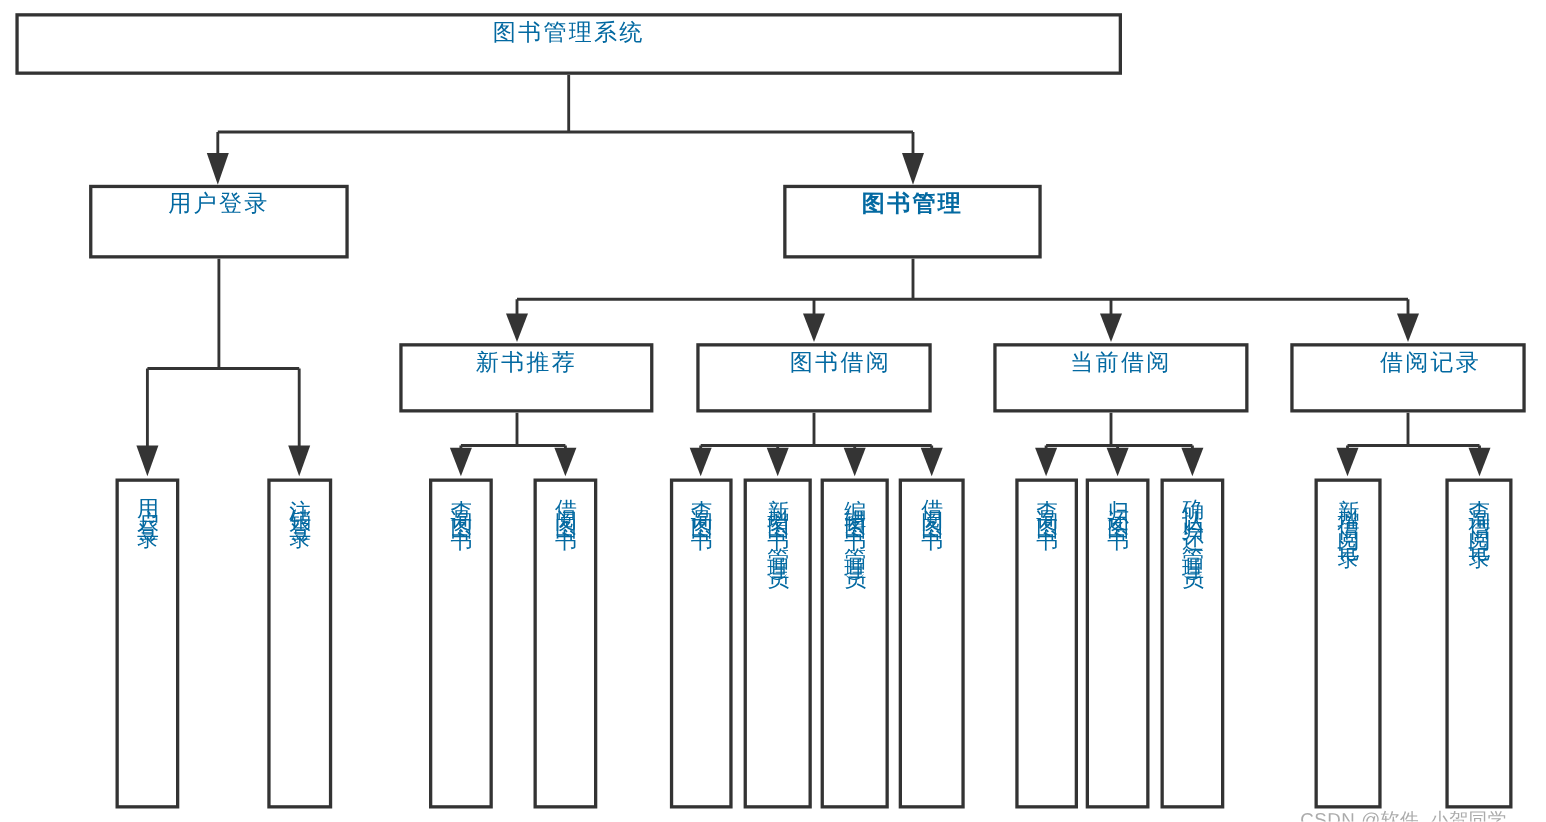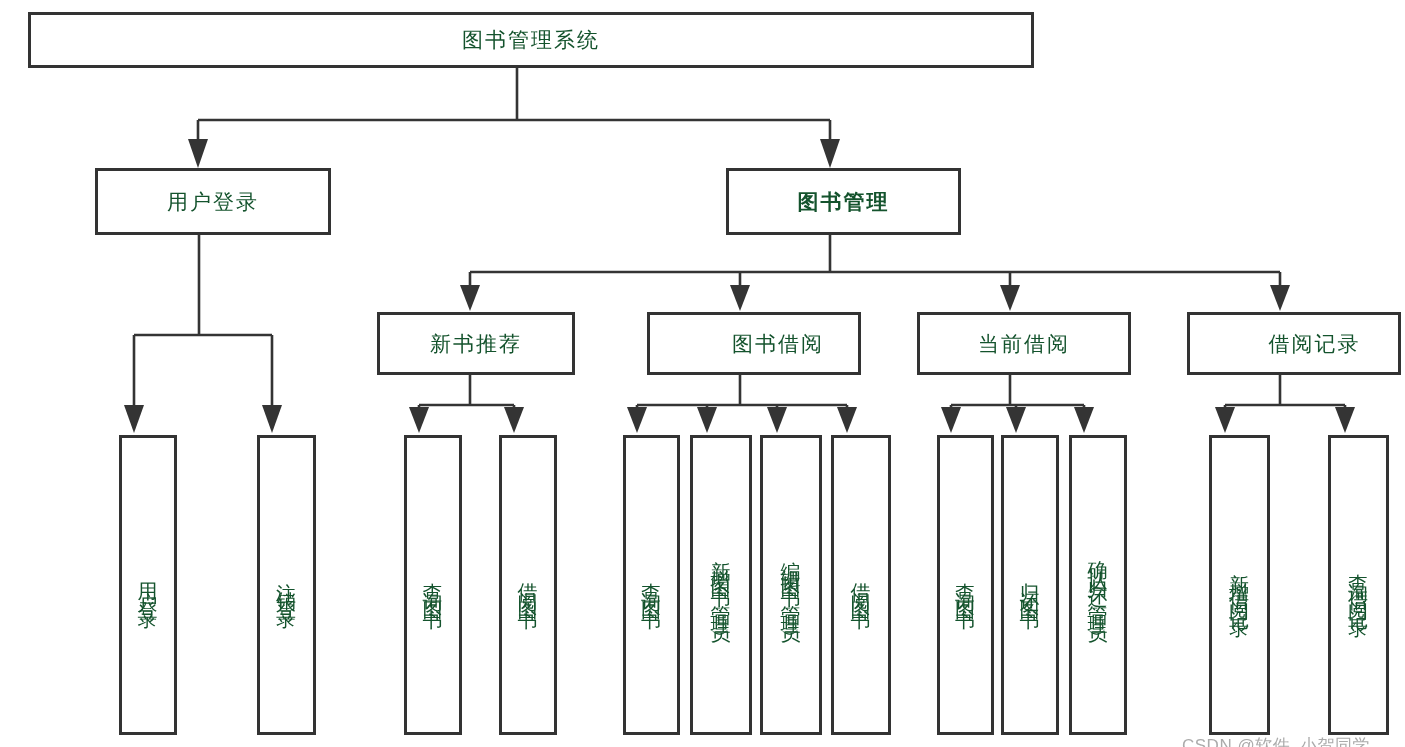--- a/index.html
+++ b/index.html
@@ -14,23 +14,22 @@
     position:absolute; left:0; top:0; width:1405px; height:747px;
     pointer-events:none;
   }
   svg.connectors path { stroke:#343434; stroke-width:2.6; fill:none; }
   svg.connectors polygon { fill:#343434; stroke:none; }
   .node {
     position:absolute;
     box-sizing:border-box;
     border:3px solid #333333;
     background:#ffffff;
-    display:flex; align-items:center; justify-content:center;
-    color:#14532d;
-    margin-left:14px;
+    display:flex; justify-content:center;
+    color:#0369a1;
   }
   .h-node span {
     font-size:21px;
     letter-spacing:2px;
     white-space:nowrap;
   }
   .root-node span { font-size:21px; letter-spacing:2px; }
   .v-node span {
     writing-mode:vertical-rl;
     text-orientation:mixed;
@@ -110,27 +109,27 @@
     <span>图书管理系统</span>
   </div>
 
   <div class="node h-node" style="left:81px; top:168px; width:236px; height:67px;">
     <span>用户登录</span>
   </div>
   <div class="node h-node" style="left:712px; top:168px; width:235px; height:67px;font-weight:bold;">
     <span>图书管理</span>
   </div>
 
-  <div class="node h-node" style="left:363px; top:312px; width:198px; height:63px;">
+  <div class="node h-node" style="left:363px; top:312px; width:231px; height:63px;">
     <span>新书推荐</span>
   </div>
   <div class="node h-node" style="left:633px; top:312px; width:214px; height:63px;padding-left:48px;">
     <span>图书借阅</span>
   </div>
-  <div class="node h-node" style="left:903px; top:312px; width:214px; height:63px;">
+  <div class="node h-node" style="left:903px; top:312px; width:232px; height:63px;">
     <span>当前借阅</span>
   </div>
   <div class="node h-node" style="left:1173px; top:312px; width:214px; height:63px;padding-left:41px;">
     <span>借阅记录</span>
   </div>
 
   <div class="node v-node" style="left:105px; top:435px; width:58px; height:300px;">
     <span>用户登录</span>
   </div>
   <div class="node v-node" style="left:243px; top:435px; width:59px; height:300px;">

